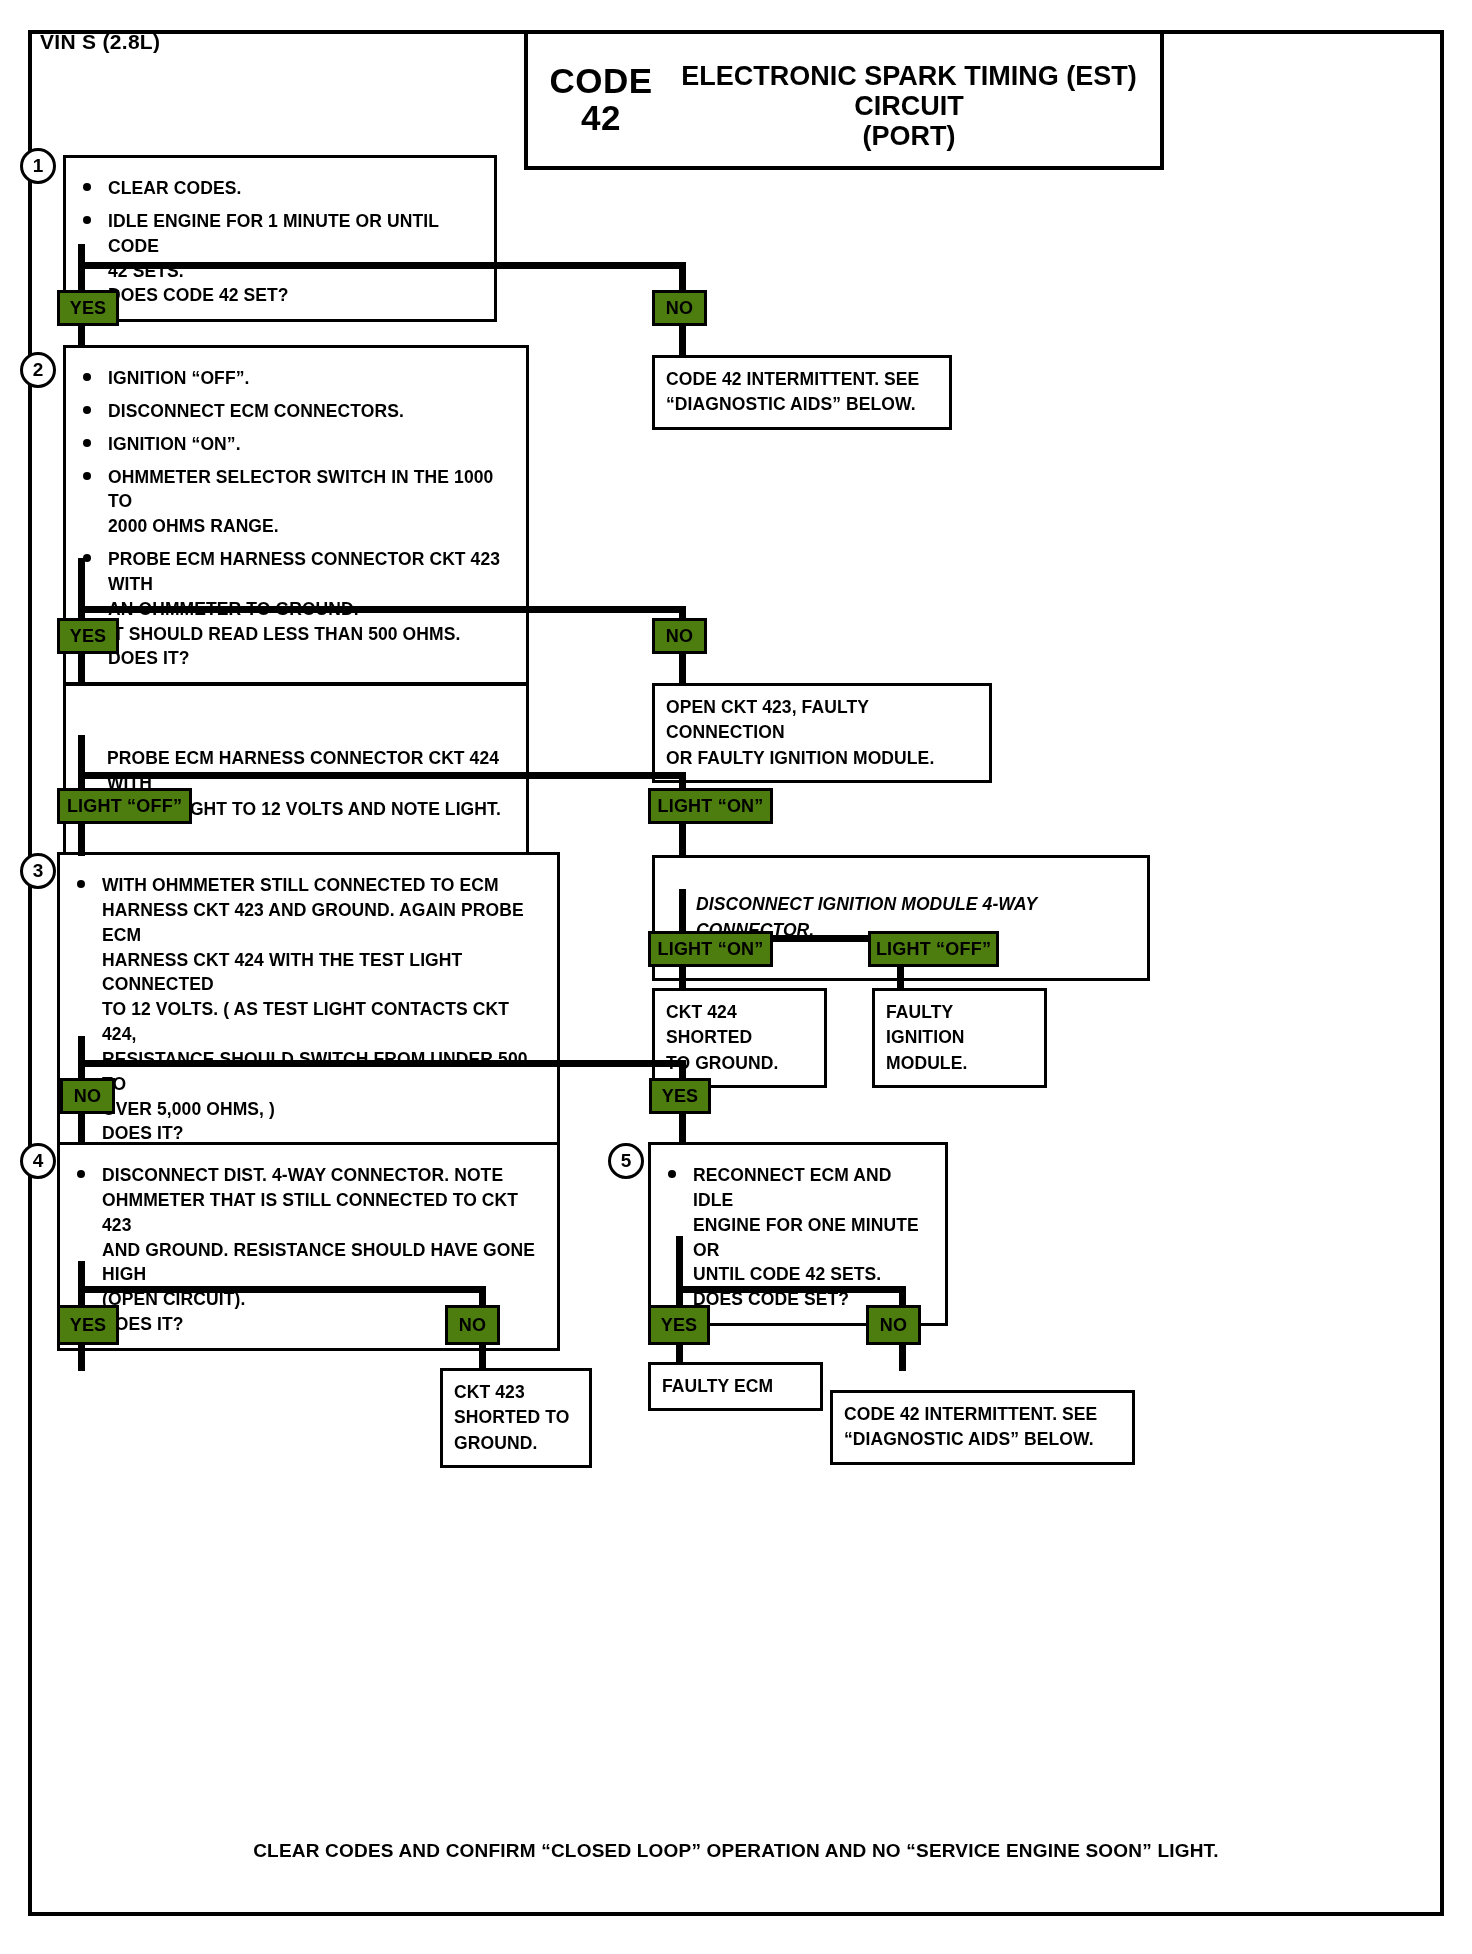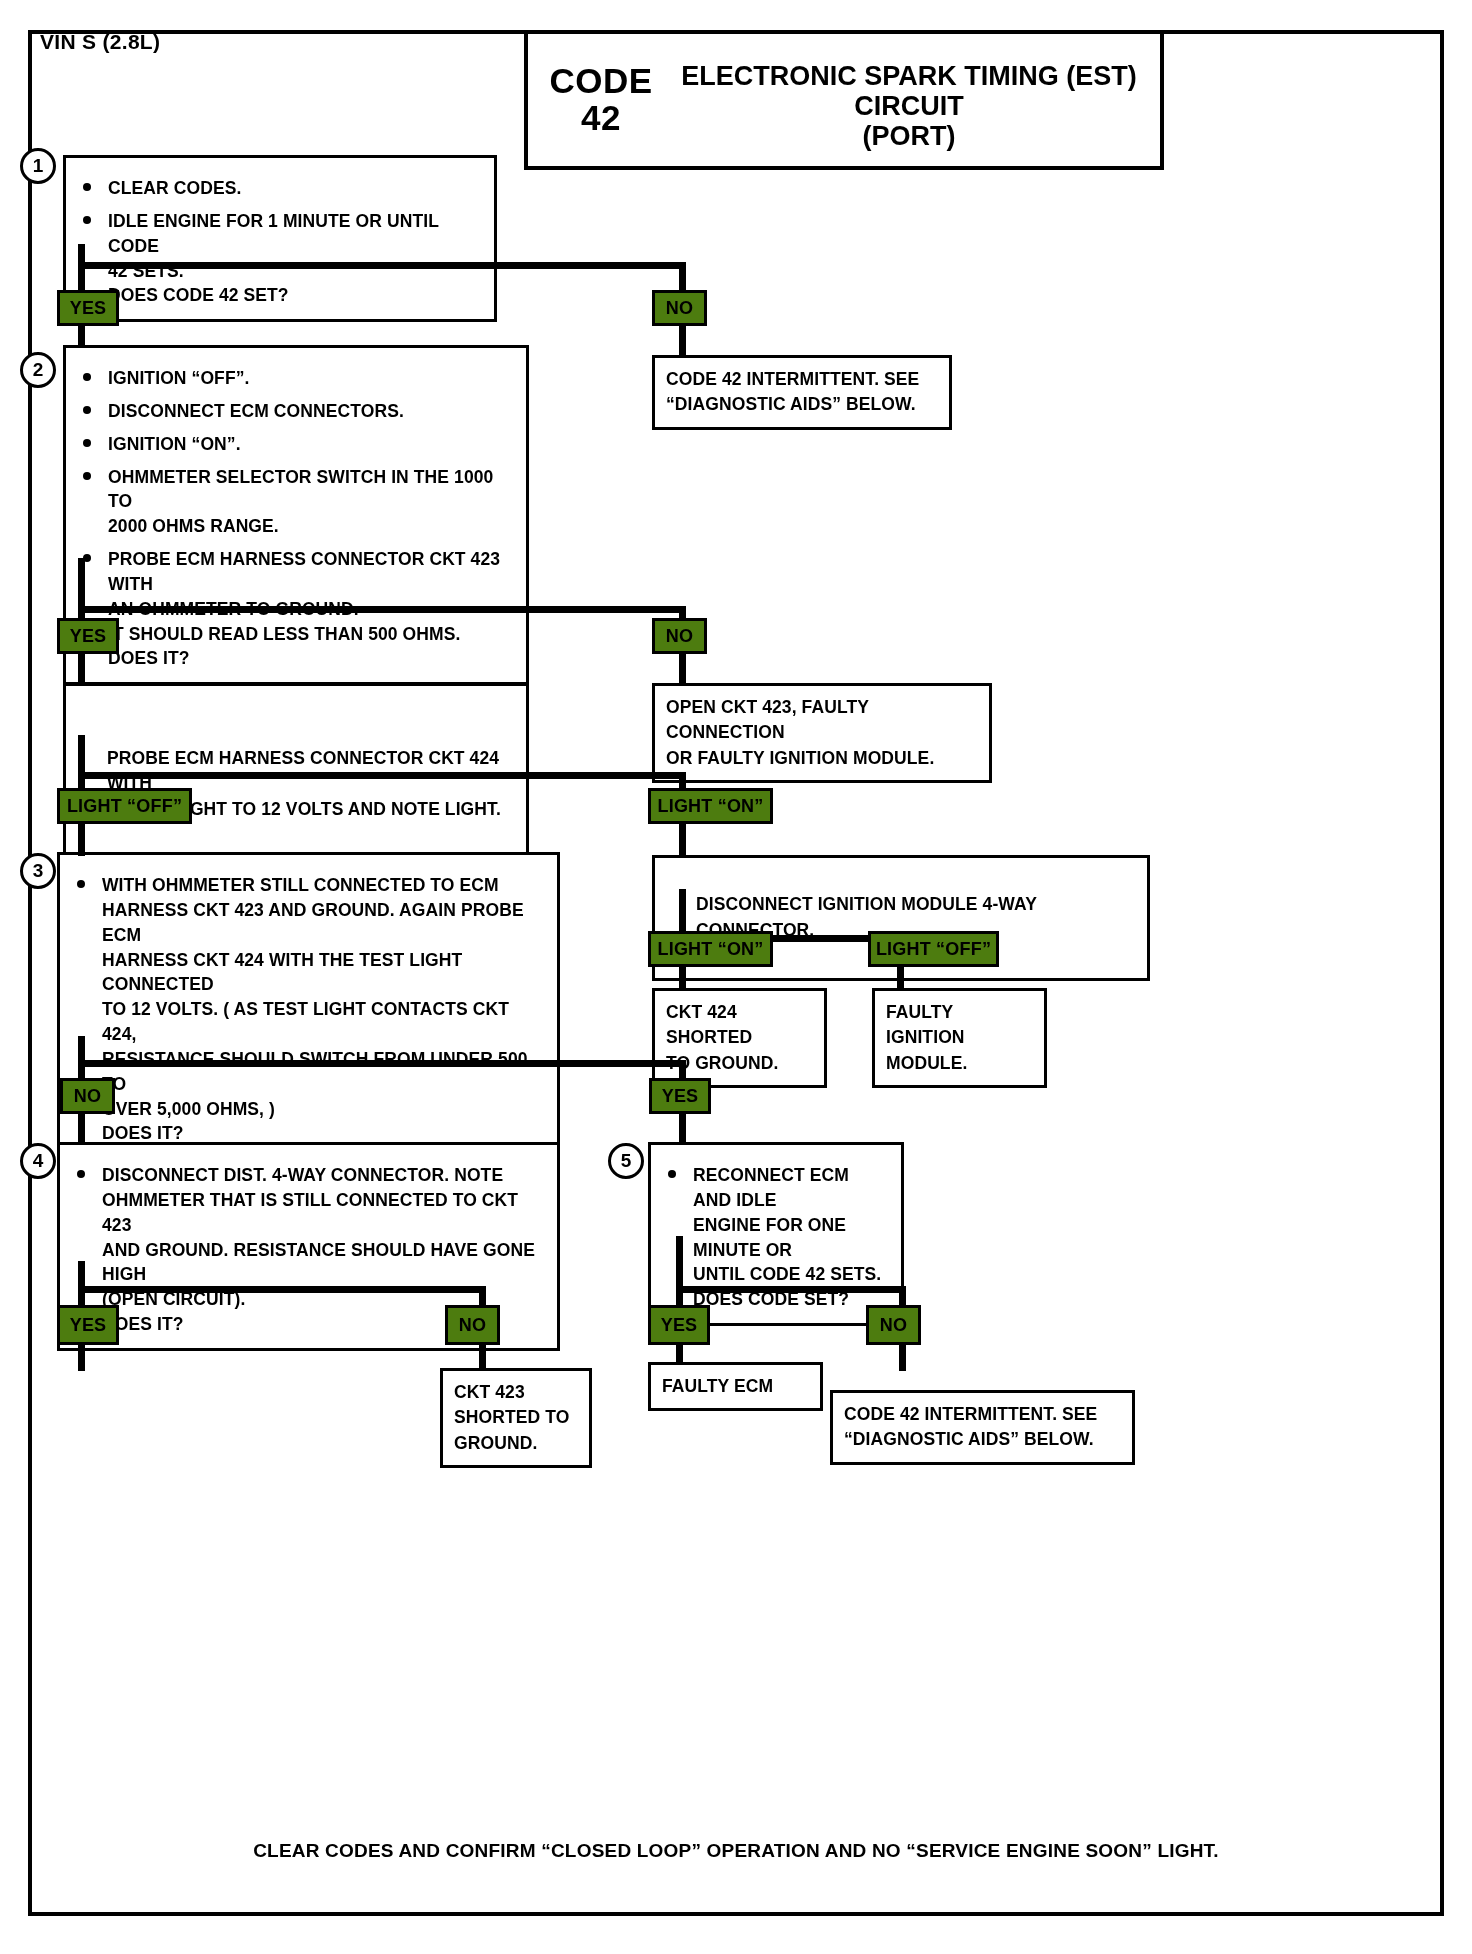--- a/index.html
+++ b/index.html
@@ -275,21 +275,21 @@
       <li><span class="dot"></span><span>WITH OHMMETER STILL CONNECTED TO ECM
 HARNESS CKT 423 AND GROUND.  AGAIN PROBE ECM
 HARNESS CKT 424 WITH THE TEST LIGHT CONNECTED
 TO 12 VOLTS.  ( AS TEST LIGHT CONTACTS CKT 424,
 RESISTANCE SHOULD SWITCH FROM UNDER 500 TO
 OVER 5,000 OHMS, )
 DOES IT?</span></li>
     </ul>
   </div>
 
-  <div class="plainbox" style="left:652px; top:855px; width:498px; padding:9px 11px;">
+  <div class="plainbox" style="left:652px; top:855px; width:498px; padding:9px 11px;font-style:italic;">
     <div style="position:relative;padding-left:30px;"><span class="dot" style="top:8px;"></span><span>DISCONNECT IGNITION MODULE 4-WAY CONNECTOR.</span></div>
   </div>
 
   <div class="tag" style="left:648px; top:931px; width:125px; height:36px;">LIGHT “ON”</div>
   <div class="tag" style="left:868px; top:931px; width:131px; height:36px;">LIGHT “OFF”</div>
 
   <div class="plainbox" style="left:652px; top:988px; width:175px;">CKT 424  SHORTED
 TO GROUND.</div>
   <div class="plainbox" style="left:872px; top:988px; width:175px;">FAULTY IGNITION
 MODULE.</div>
@@ -302,21 +302,21 @@
     <ul>
       <li><span class="dot"></span><span>DISCONNECT DIST. 4-WAY CONNECTOR.  NOTE
 OHMMETER THAT IS STILL CONNECTED TO CKT 423
 AND GROUND. RESISTANCE SHOULD HAVE GONE HIGH
 (OPEN CIRCUIT).
 DOES IT?</span></li>
     </ul>
   </div>
 
   <div class="numcircle" style="left:608px; top:1143px;">5</div>
-  <div class="sbox" style="left:648px; top:1142px; width:256px;">
+  <div class="sbox" style="left:648px; top:1142px; width:300px;">
     <ul>
       <li><span class="dot"></span><span>RECONNECT ECM AND IDLE
 ENGINE FOR ONE MINUTE OR
 UNTIL CODE 42 SETS.
 DOES CODE SET?</span></li>
     </ul>
   </div>
 
   <div class="tag" style="left:57px; top:1305px; width:62px; height:40px;">YES</div>
   <div class="tag" style="left:445px; top:1305px; width:55px; height:40px;">NO</div>

